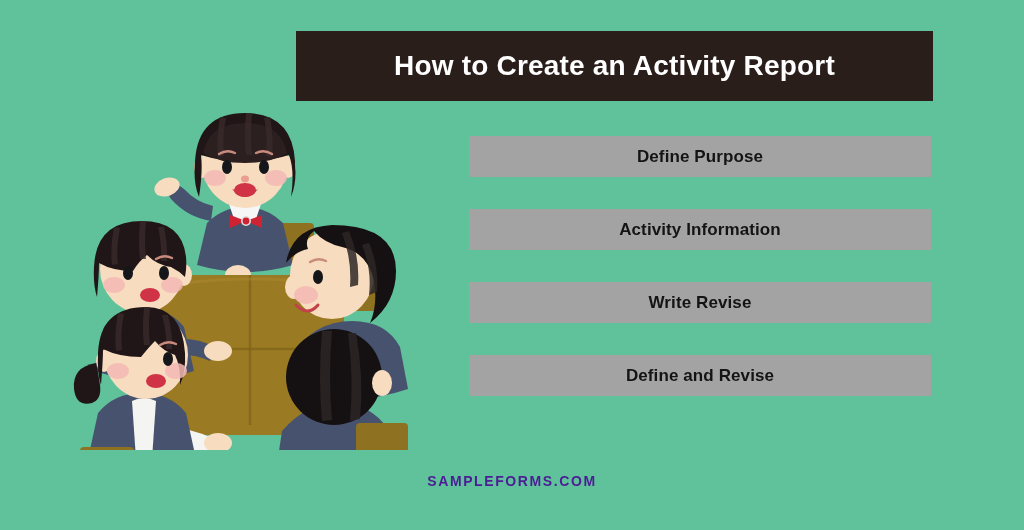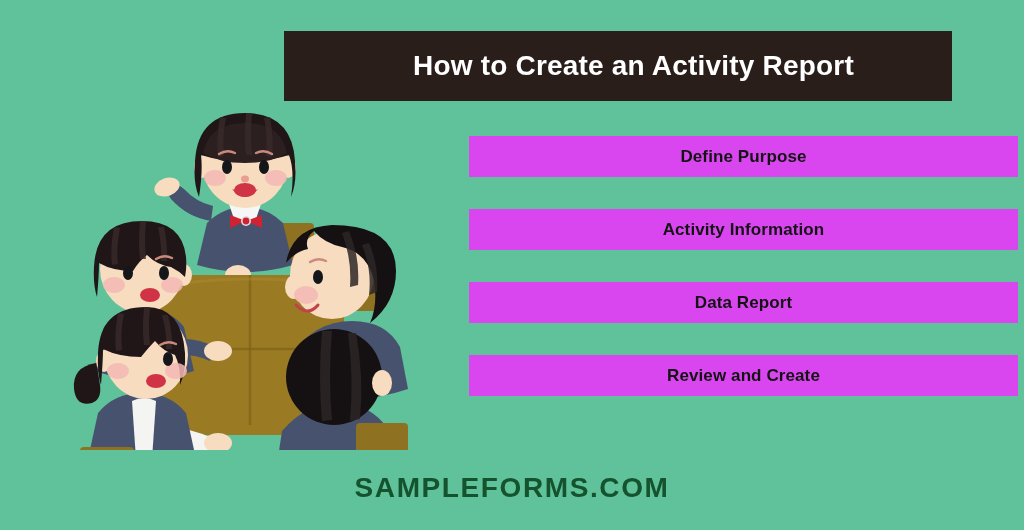--- a/index.html
+++ b/index.html
@@ -17,50 +17,49 @@
     position: relative;
     width: 1024px;
     height: 530px;
     background: #5fc29b;
     overflow: hidden;
   }
 
   
   .title-bar {
     position: absolute;
-    left: 284px;
+    left: 296px;
     top: 31px;
     width: 637px;
     height: 70px;
     background: #2a1e1b;
     display: flex;
     align-items: center;
     justify-content: center;
-    padding-left: 31px;
   }
   .title-text {
     color: #ffffff;
     font-size: 28px;
     font-weight: bold;
     letter-spacing: 0.2px;
     text-align: center;
     line-height: 1.1;
   }
 
   
   .steps {
     position: absolute;
     left: 469px;
     top: 136px;
     width: 462px;
   }
   .step-box {
-    width: 549px;
+    width: 462px;
     height: 41px;
-    background: #d946ef;
+    background: #a3a3a3;
     margin-bottom: 32px;
     display: flex;
     align-items: center;
     justify-content: center;
     box-sizing: border-box;
   }
   .step-box:last-child { margin-bottom: 0; }
   .step-label {
     color: #141414;
     font-size: 17px;
@@ -71,22 +70,22 @@
 
   
   .footer {
     position: absolute;
     left: 0;
     top: 472px;
     width: 1024px;
     text-align: center;
   }
   .footer-text {
-    color: #14532d;
-    font-size: 28px;
+    color: #4c1d95;
+    font-size: 14px;
     font-weight: bold;
     letter-spacing: 1.6px;
   }
 
   
   .illustration {
     position: absolute;
     left: 70px;
     top: 105px;
     width: 345px;
@@ -236,24 +235,24 @@
   </div>
 
   <div class="steps">
     <div class="step-box">
       <span class="step-label">Define Purpose</span>
     </div>
     <div class="step-box">
       <span class="step-label">Activity Information</span>
     </div>
     <div class="step-box">
-      <span class="step-label">Data Report</span>
-    </div>
-    <div class="step-box">
-      <span class="step-label">Review and Create</span>
+      <span class="step-label">Write Revise</span>
+    </div>
+    <div class="step-box">
+      <span class="step-label">Define and Revise</span>
     </div>
   </div>
 
   <div class="footer">
     <span class="footer-text">SAMPLEFORMS.COM</span>
   </div>
 
 </div>
 
 </body></html>

